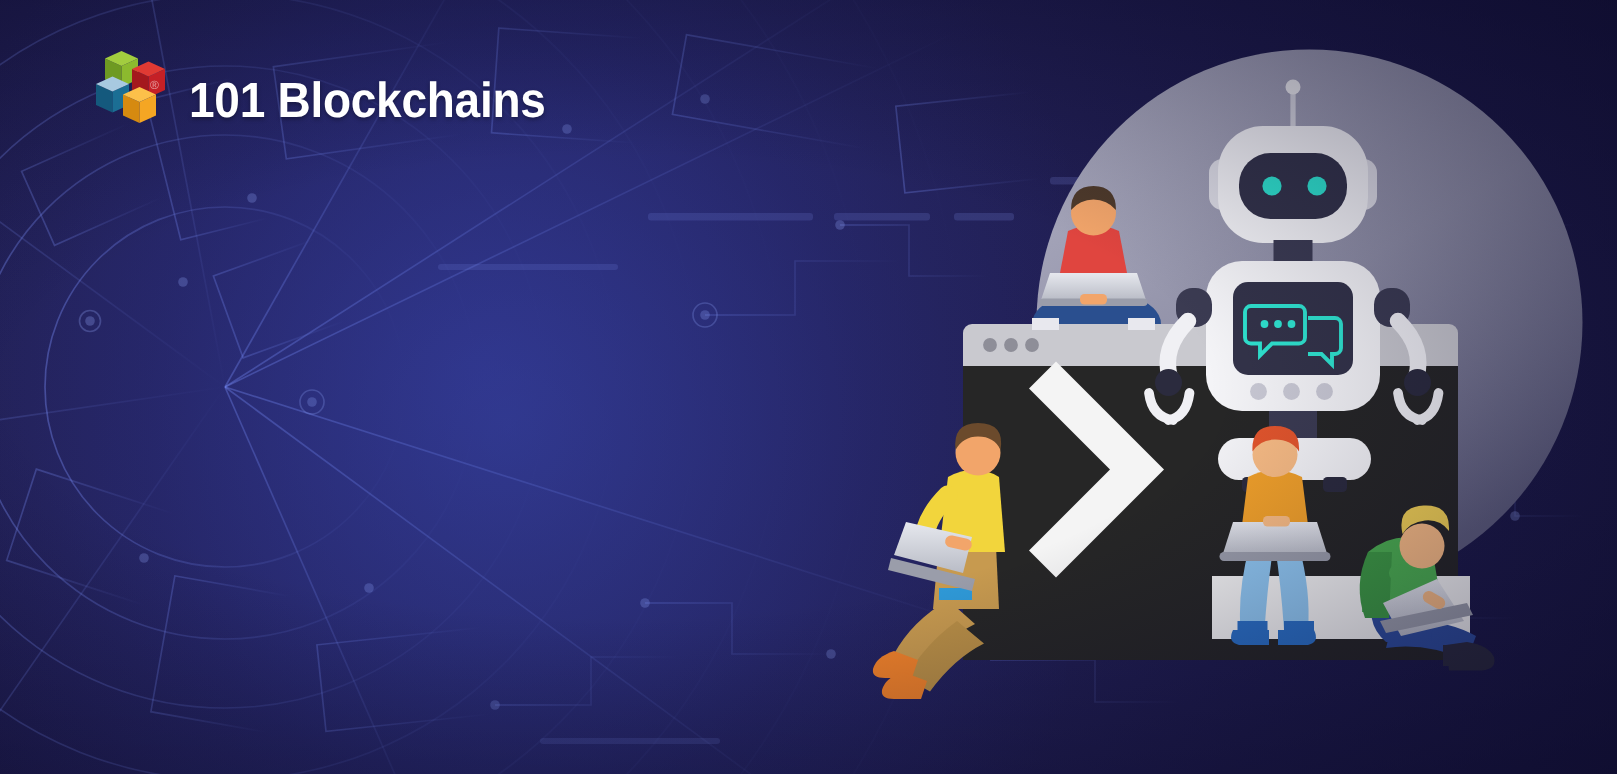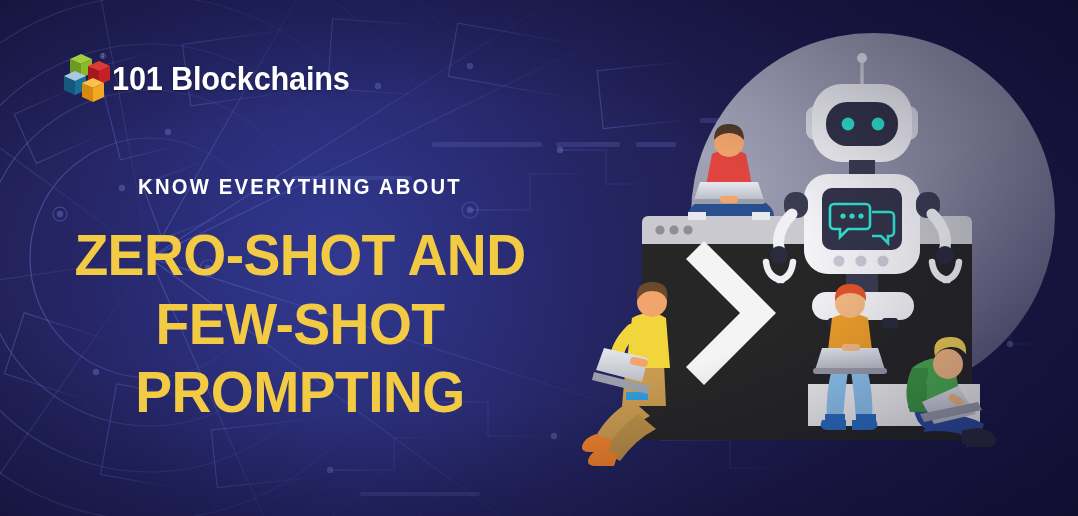--- a/index.html
+++ b/index.html
@@ -29,21 +29,21 @@
     position:absolute; inset:0;
     background:radial-gradient(ellipse at 38% 50%, rgba(0,0,0,0) 42%, rgba(8,6,34,.55) 100%);
     pointer-events:none;
   }
   .bg-svg { position:absolute; inset:0; }
   .bg-svg svg { display:block; width:100%; height:100%; }
 
   
   .logo-row {
     position:absolute; left:56px; top:32px;
-    display:flex; align-items:center; margin-top:20px;
+    display:flex; align-items:flex-end; gap:14px;
   }
   .logo-mark { width:56px; height:54px; flex:0 0 auto; }
   .logo-text {
     color:#ffffff;
     font-family:"Liberation Sans", sans-serif;
     font-size:33px; font-weight:bold;
     letter-spacing:-0.2px;
     white-space:nowrap;
     transform:scaleX(.93);
     transform-origin:left center;
@@ -394,20 +394,14 @@
           <path d="M26 31 L37 36 L37 50 L26 45 z" fill="#d68a10"></path>
           <path d="M37 36 L48 31 L48 45 L37 50 z" fill="#f5a623"></path>
           <path d="M26 31 L37 26 L48 31 L37 36 z" fill="#fcc04a"></path>
         </g>
       </svg>
     </span>
     <span class="logo-text">101 Blockchains</span>
   </div>
   <span class="logo-reg">®</span>
 
-  <div class="headline">
-    <div class="kicker">KNOW EVERYTHING ABOUT</div>
-    <div class="title-line t1">ZERO-SHOT AND</div>
-    <div class="title-line t2">FEW-SHOT</div>
-    <div class="title-line t3">PROMPTING</div>
-  </div>
 
 </div>
 
 </body></html>

